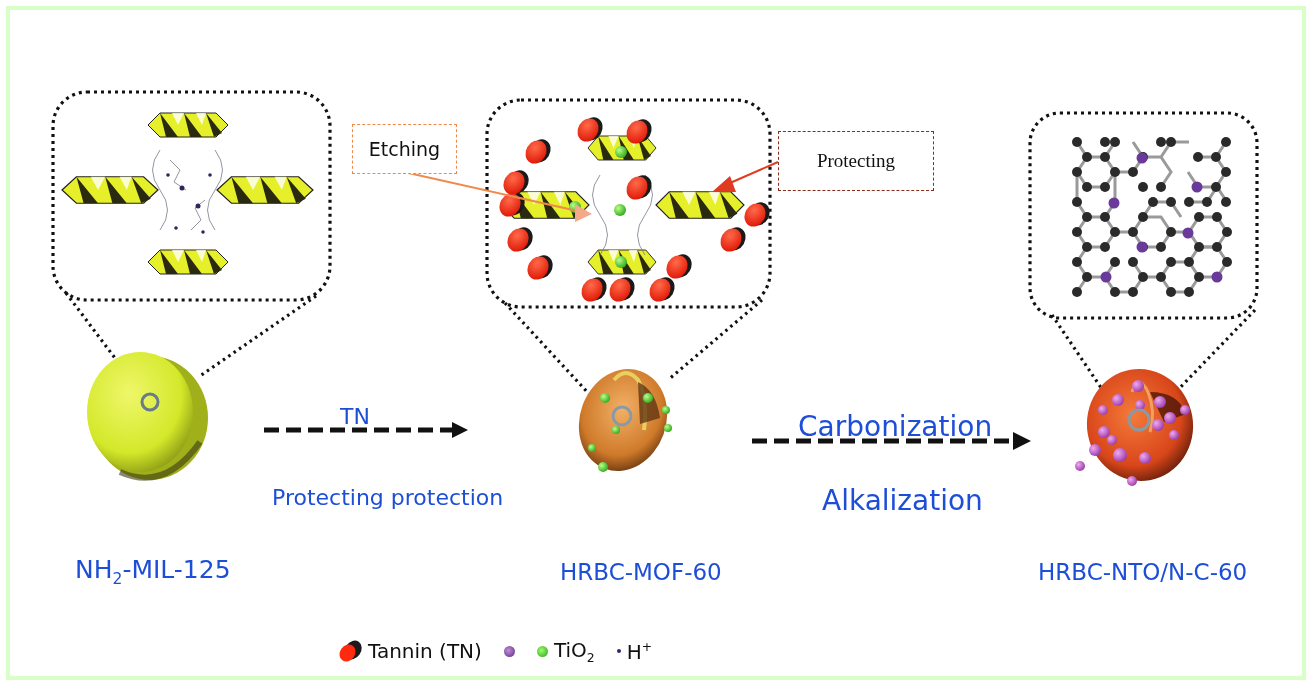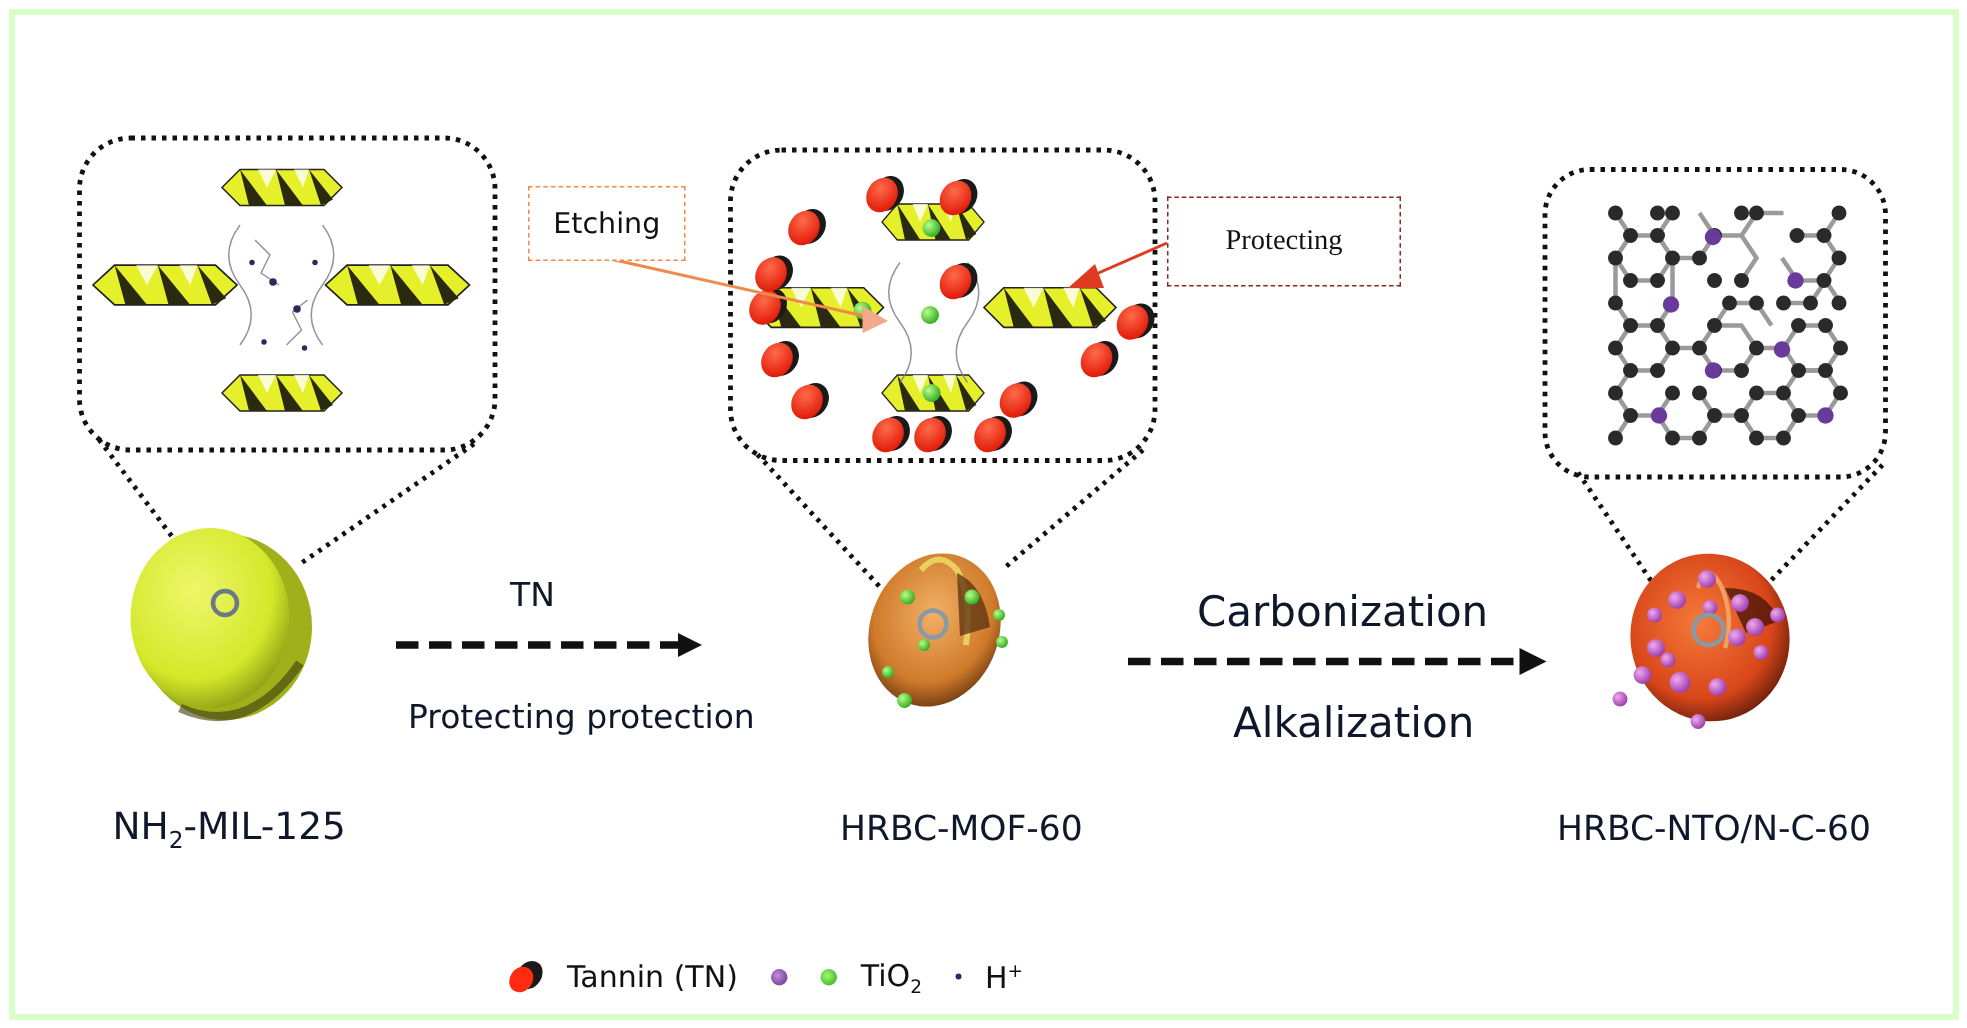--- a/index.html
+++ b/index.html
@@ -1,29 +1,29 @@
 <!DOCTYPE html>
 <html><head>
 <meta charset="utf-8">
 <style>
   html, body { margin:0; padding:0; background:#ffffff; }
   body { width:1311px; height:685px; position:relative; overflow:hidden;
          font-family:"DejaVu Sans", "Liberation Sans", sans-serif; color:#111; }
   .frame { position:absolute; left:6px; top:6px; width:1292px; height:666px;
            border:4px solid #d8ffc8; box-sizing:content-box; }
   svg.canvas { position:absolute; left:0; top:0; }
-  .label { position:absolute; white-space:nowrap; color:#0f172a; }
+  .label { position:absolute; white-space:nowrap; color:#1d4ed8;margin-top:19px; }
   .stage-label { font-size:25px; }
   .step-label { font-size:22px; }
   .step-label-lg { font-size:28px; }
   .callout { position:absolute; font-size:19px; display:flex; align-items:center; justify-content:center; background:#fff; }
   .callout.etch { left:352px; top:124px; width:103px; height:48px; border:1.6px dashed #f08a4b; }
   .callout.protect { left:778px; top:131px; width:154px; height:58px; border:1.6px dashed #8a2a1a;font-family:Liberation Serif, serif; }
   .legend { position:absolute; left:340px; top:636px; height:30px; display:flex; align-items:center; gap:22px; font-size:20px; }
-  .legend-item { display:flex; align-items:center; gap:16px; }
+  .legend-item { display:flex; align-items:center; gap:6px; }
   .sw-tannin { width:22px; height:22px; position:relative; }
   .sw-tannin:before { content:""; position:absolute; left:5px; top:0; width:16px; height:20px; border-radius:50%; background:#1a1a1a; transform:rotate(35deg); }
   .sw-tannin:after { content:""; position:absolute; left:0; top:4px; width:15px; height:18px; border-radius:50%; background:#ff2a10; transform:rotate(35deg); }
   .sw-nto { width:11px; height:11px; border-radius:50%; background:radial-gradient(circle at 40% 40%, #c28cd8, #5b2a82); }
   .sw-tio2 { width:11px; height:11px; border-radius:50%; background:radial-gradient(circle at 40% 40%, #9bff6b, #2f9a22); }
   .sw-h { width:4px; height:4px; border-radius:50%; background:#2a2a6a; }
   sub, sup { font-size:0.62em; }
 </style>
 </head>
 <body>

